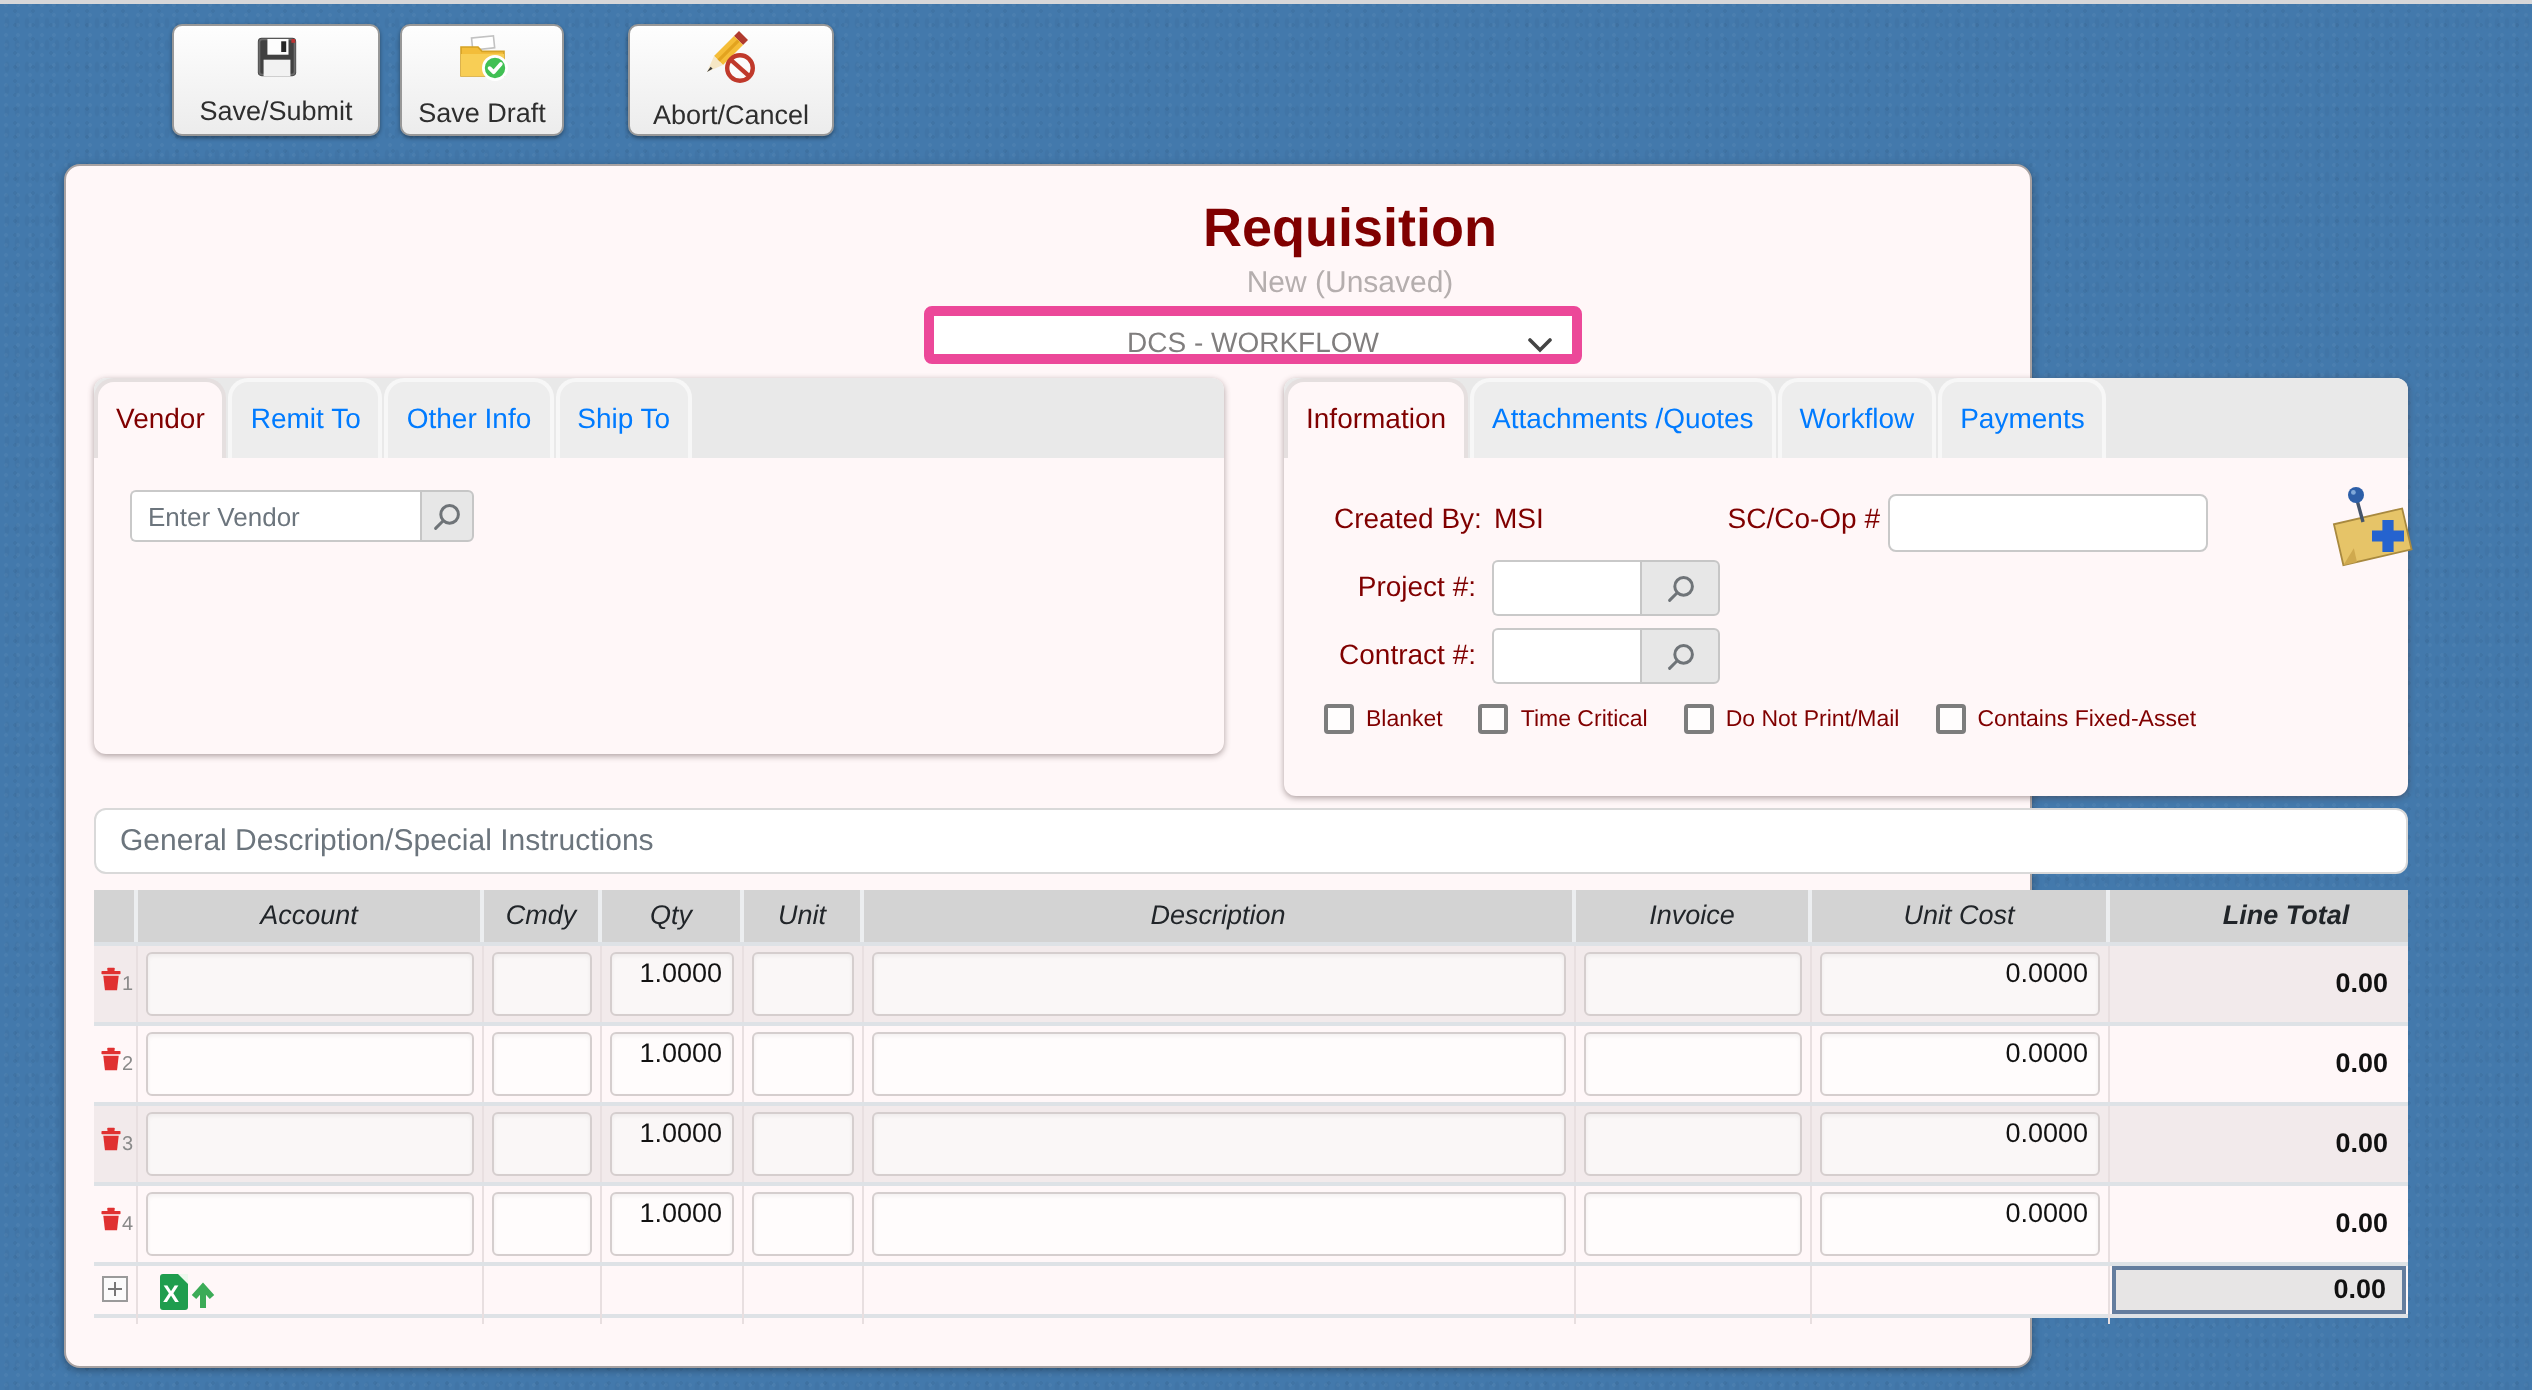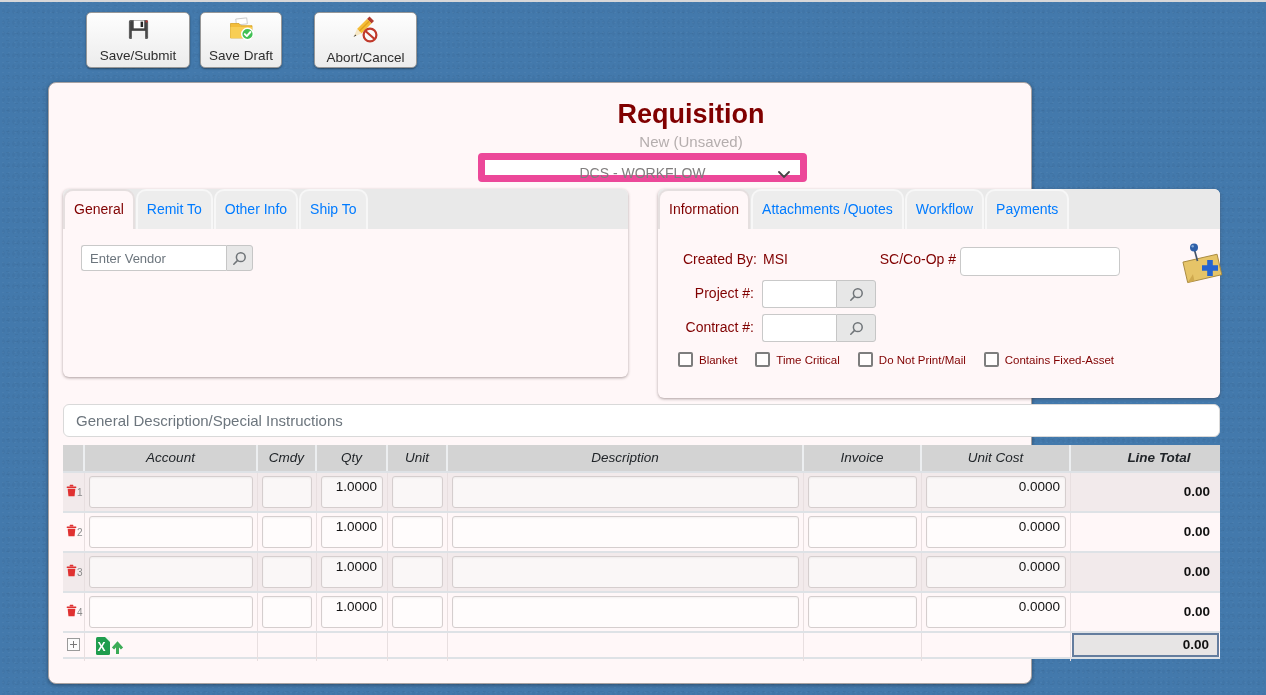--- a/index.html
+++ b/index.html
@@ -18,29 +18,29 @@
   
   .tbbtn { position:absolute; top:12px; height:56px; background:linear-gradient(#fefefe,#ececec);
     border:1px solid #989898; border-radius:5px; box-shadow:0 1px 2px rgba(0,0,0,.4);
     display:flex; flex-direction:column; align-items:center; justify-content:center; cursor:pointer; }
   .tbbtn .lbl { font-size:13.5px; color:#2e2e2e; margin-top:3px; }
   #btn1 { left:86px; width:104px; }
   #btn2 { left:200px; width:82px; }
   #btn3 { left:314px; width:103px; }
 
   
-  .panel { position:absolute; left:48px; top:82px; width:984px; height:602px;
+  .panel { position:absolute; left:32px; top:82px; width:984px; height:602px;
     background:#fff7f8; border:1px solid #a8a2a2; border-radius:8px; box-shadow:0 1px 4px rgba(0,0,0,.35); }
 
   .title { position:absolute; left:642px; top:16px; transform:translateX(-50%);
     font-size:27px; font-weight:bold; color:#800000; white-space:nowrap; }
   .subtitle { position:absolute; left:642px; top:50px; transform:translateX(-50%);
     font-size:15px; color:#b5aeae; white-space:nowrap; }
   .wfselect { position:absolute; left:429px; top:70px; width:329px; height:29px;
-    background:#fff; border:7px solid #ec4899; border-radius:4px; }
+    background:#fff; border:5px solid #ec4899; border-radius:4px; }
   .wfselect .txt { display:block; text-align:center; line-height:27px; font-size:14px; color:#807e7e; }
   .wfselect svg { position:absolute; right:10px; top:11px; }
 
   
   .card { position:absolute; background:#fff7f8; border-radius:6px; box-shadow:0 1px 3px rgba(70,50,50,.45); }
   #leftcard  { left:14px;  top:106px; width:565px; height:188px; }
   #rightcard { left:609px; top:106px; width:562px; height:209px; }
   .tabstrip { height:40px; background:#e9e9e9; border-radius:6px 6px 0 0; display:flex; overflow:hidden; }
   .tab { padding:0 9px; line-height:37px; font-size:14px; color:#007bff; background:#ededed;
     border:2px solid #f7f7f7; border-bottom:none; border-radius:10px 10px 0 0; margin-right:1px; cursor:pointer; white-space:nowrap; }
@@ -167,21 +167,21 @@
   <div class="subtitle">New (Unsaved)</div>
   <div class="wfselect">
     <span class="txt">DCS - WORKFLOW</span>
     <svg width="12" height="8" viewBox="0 0 12 8">
         <path d="M1 1 L6 6 L11 1" stroke="#444" stroke-width="1.8" fill="none" stroke-linecap="round"></path>
       </svg>
   </div>
 
   <div class="card" id="leftcard">
     <div class="tabstrip" id="ltabs">
-        <div class="tab active">General</div>
+        <div class="tab active">Vendor</div>
         <div class="tab">Remit To</div>
         <div class="tab">Other Info</div>
         <div class="tab">Ship To</div>
       </div>
     <div class="vendorrow">
       <input placeholder="Enter Vendor" style="">
       <span class="sbtn">
         <svg width="15" height="15" viewBox="0 0 15 15">
             <circle cx="8.8" cy="6.2" r="4.4" stroke="#6f7478" stroke-width="1.5" fill="none"></circle>
             <line x1="5.6" y1="9.4" x2="1.8" y2="13.2" stroke="#6f7478" stroke-width="1.5" stroke-linecap="round"></line>

